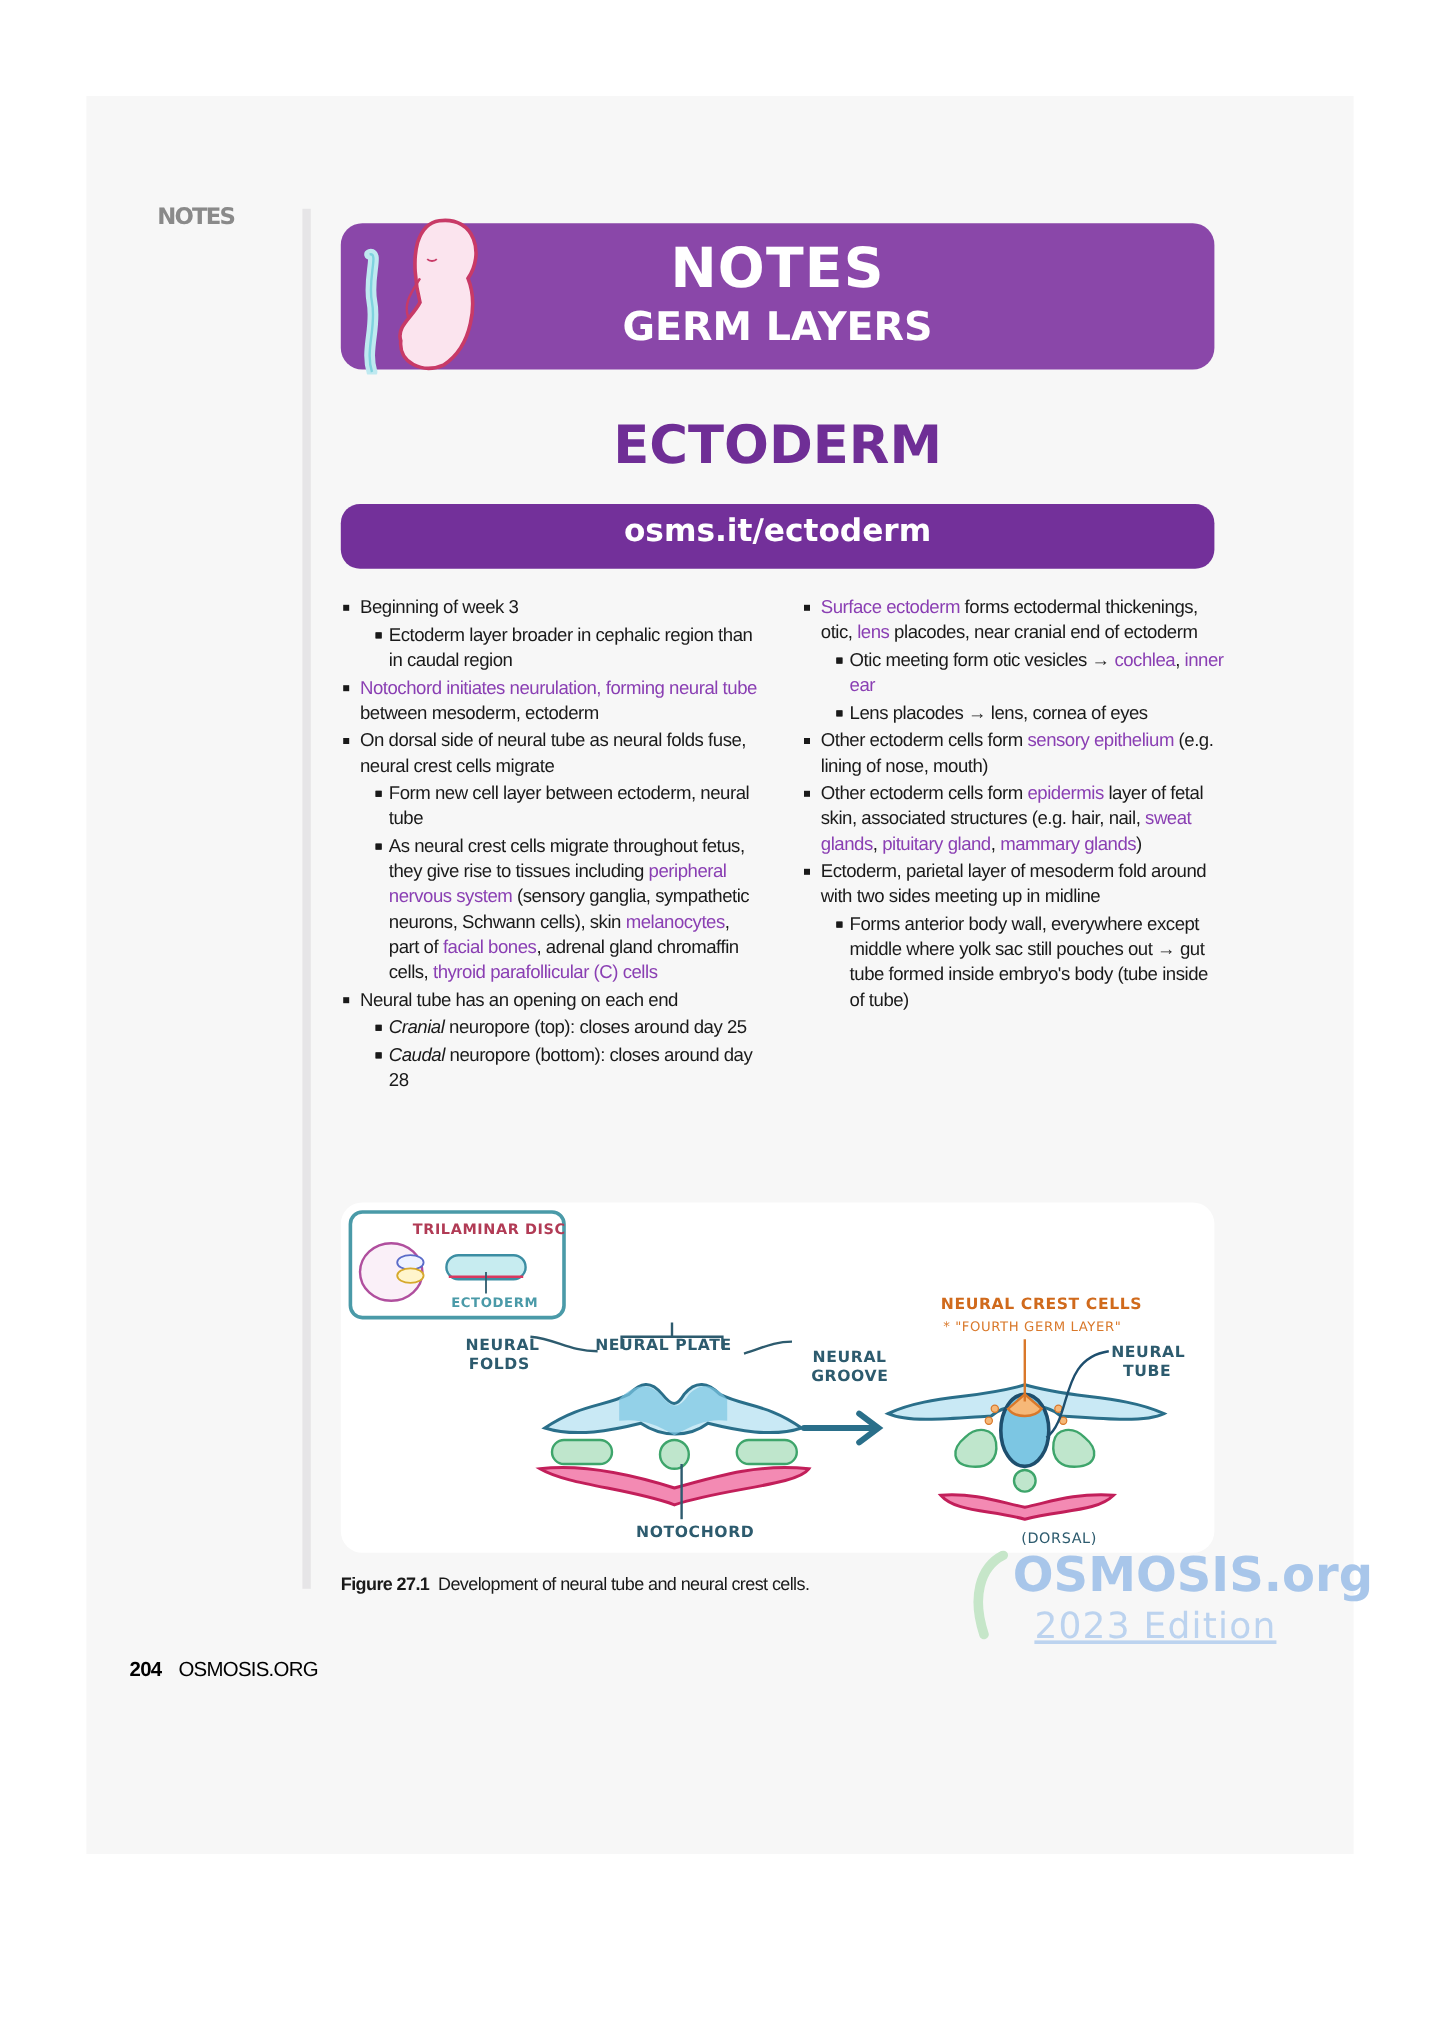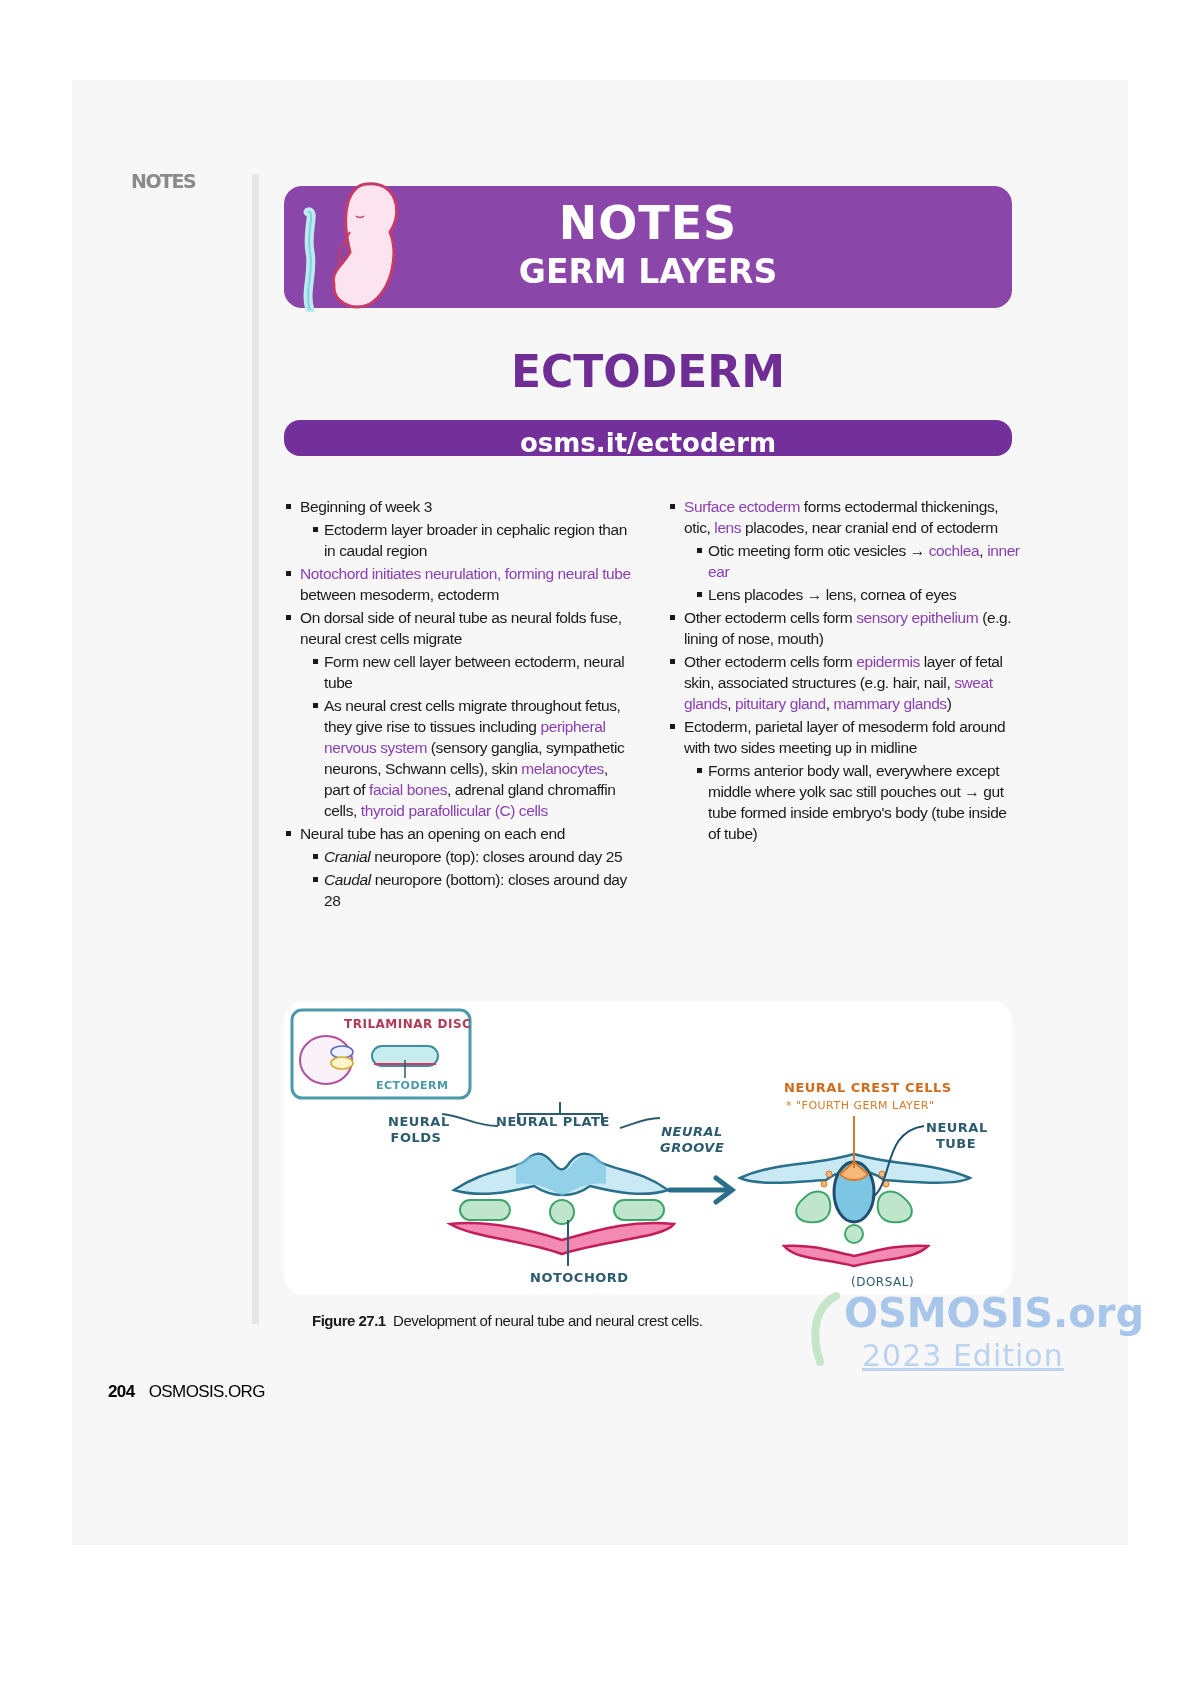--- a/index.html
+++ b/index.html
@@ -5,35 +5,35 @@
   html, body { margin:0; padding:0; background:#ffffff; }
   body { width:1200px; height:1696px; position:relative; font-family:"Liberation Sans", sans-serif; overflow:hidden; }
   .page { position:absolute; left:72px; top:80px; width:1056px; height:1465px; background:#f7f7f7; }
   .side-notes { position:absolute; left:131px; top:170px; font-family:"DejaVu Sans", sans-serif; font-weight:bold; font-size:19px; color:#8a8a8a; letter-spacing:-1.5px; }
   .side-rule { position:absolute; left:252px; top:174px; width:7px; height:1150px; background:#e6e5e7; }
   .header-banner { position:absolute; left:284px; top:186px; width:728px; height:122px; background:#8a47a9; border-radius:18px; }
   .embryo { position:absolute; left:286px; top:172px; width:140px; height:140px; }
   .header-title { position:absolute; left:284px; top:196px; width:728px; text-align:center; color:#fff; font-family:"DejaVu Sans", sans-serif; font-weight:bold; font-size:46px; letter-spacing:1px; line-height:54px; }
   .header-sub { position:absolute; left:284px; top:252px; width:728px; text-align:center; color:#fff; font-family:"DejaVu Sans", sans-serif; font-weight:bold; font-size:33px; line-height:40px; }
   .section-title { position:absolute; left:284px; top:346px; width:728px; text-align:center; color:#6f2e96; font-family:"DejaVu Sans", sans-serif; font-weight:bold; font-size:44px; line-height:52px; }
-  .link-bar { position:absolute; left:284px; top:420px; width:728px; height:36px; background:#73309a; border-radius:16px; text-align:center; color:#fff; font-family:"DejaVu Sans", sans-serif; font-weight:bold; font-size:26px; line-height:46px; }
+  .link-bar { position:absolute; left:284px; top:420px; width:728px; height:54px; background:#73309a; border-radius:16px; text-align:center; color:#fff; font-family:"DejaVu Sans", sans-serif; font-weight:bold; font-size:26px; line-height:46px; }
   .col { position:absolute; top:496px; font-size:15.5px; line-height:21px; color:#1a1a1a; letter-spacing:-0.4px; }
   .col.left { left:286px; width:350px; }
   .col.right { left:670px; width:352px; }
   ul { list-style:none; margin:0; padding:0; }
   li { position:relative; margin:0 0 2px 0; }
   li.l1 { padding-left:14px; }
   li.l1::before { content:""; position:absolute; left:0; top:8px; width:5px; height:5px; background:#1a1a1a; }
   li.l2 { padding-left:38px; }
   li.l2::before { content:""; position:absolute; left:27px; top:8px; width:5px; height:5px; border:1px solid #1a1a1a; box-sizing:border-box; background:#1a1a1a; }
   .hl { color:#8a3fb3; }
   .it { font-style:italic; }
   .figure { position:absolute; left:284px; top:1002px; width:728px; height:292px; background:#ffffff; border-radius:18px; }
   .caption { position:absolute; left:284px; top:1312px; font-size:15px; color:#1a1a1a; letter-spacing:-0.5px; }
-  .caption b { font-weight:bold;margin-left:28px; }
+  .caption b { font-weight:bold; }
   .footer { position:absolute; left:108px; top:1382px; font-size:17px; color:#000000; letter-spacing:-0.6px; }
   .footer .num { font-weight:bold; margin-right:10px; }
   .watermark { position:absolute; left:806px; top:1290px; width:290px; height:100px; }
   .wm1 { position:absolute; left:38px; top:0; font-family:"DejaVu Sans", sans-serif; font-weight:bold; font-size:40px; color:#a8c6ea; letter-spacing:0px; }
   .wm2 { position:absolute; left:56px; top:48px; font-family:"DejaVu Sans", sans-serif; font-size:30px; color:#bcd3ef; letter-spacing:1px;text-decoration:underline; }
   .wm-arc { position:absolute; left:0; top:2px; }
   .fig-label { position:absolute; font-family:"DejaVu Sans", sans-serif; font-weight:bold; font-size:13px; color:#2d5b6e; letter-spacing:0.5px; line-height:16px; text-align:center; }
 </style>
 </head>
 <body>
@@ -118,21 +118,21 @@
     <path d="M620 196 C610 186 596 188 594 200 C592 214 600 222 616 220 C630 218 632 206 620 196 Z" fill="#bfe6cc" stroke="#3ea56b" stroke-width="2"></path>
     <circle cx="570" cy="232" r="9" fill="#bfe6cc" stroke="#3ea56b" stroke-width="2"></circle>
     <path d="M500 244 C530 242 550 250 570 254 C590 250 610 242 644 244 C630 258 600 256 570 264 C540 256 512 258 500 244 Z" fill="#f38ab3" stroke="#c21f5a" stroke-width="2.5"></path>
     <line x1="570" y1="114" x2="570" y2="166" stroke="#d9782a" stroke-width="2"></line>
     <path d="M588 196 C610 180 598 130 640 124" stroke="#1e4f6e" stroke-width="2" fill="none"></path>
   </svg>
   <div class="fig-label" style="left:60px;top:14px;color:#b13b55;font-size:12px;">TRILAMINAR DISC</div>
   <div class="fig-label" style="left:92px;top:76px;color:#4a9aa8;font-size:11px;">ECTODERM</div>
   <div class="fig-label" style="left:212px;top:112px;">NEURAL PLATE</div>
   <div class="fig-label" style="left:104px;top:112px;width:56px;text-align:center;">NEURAL FOLDS</div>
-  <div class="fig-label" style="left:376px;top:122px;width:64px;font-style:italic;">NEURAL GROOVE</div>
+  <div class="fig-label" style="left:392px;top:122px;width:64px;">NEURAL GROOVE</div>
   <div class="fig-label" style="left:246px;top:268px;">NOTOCHORD</div>
   <div class="fig-label" style="left:500px;top:78px;color:#d06a1c;">NEURAL CREST CELLS</div>
   <div class="fig-label" style="left:502px;top:96px;color:#d9782a;font-size:11px;font-weight:normal;">* "FOURTH GERM LAYER"</div>
   <div class="fig-label" style="left:642px;top:118px;width:60px;">NEURAL TUBE</div>
   <div class="fig-label" style="left:542px;top:272px;font-weight:normal;font-size:12px;margin-left:25px;">(DORSAL)</div>
 </div>
 
 <div class="caption">
   <b>Figure 27.1</b>&nbsp;
   <span>Development of neural tube and neural crest cells.</span>

